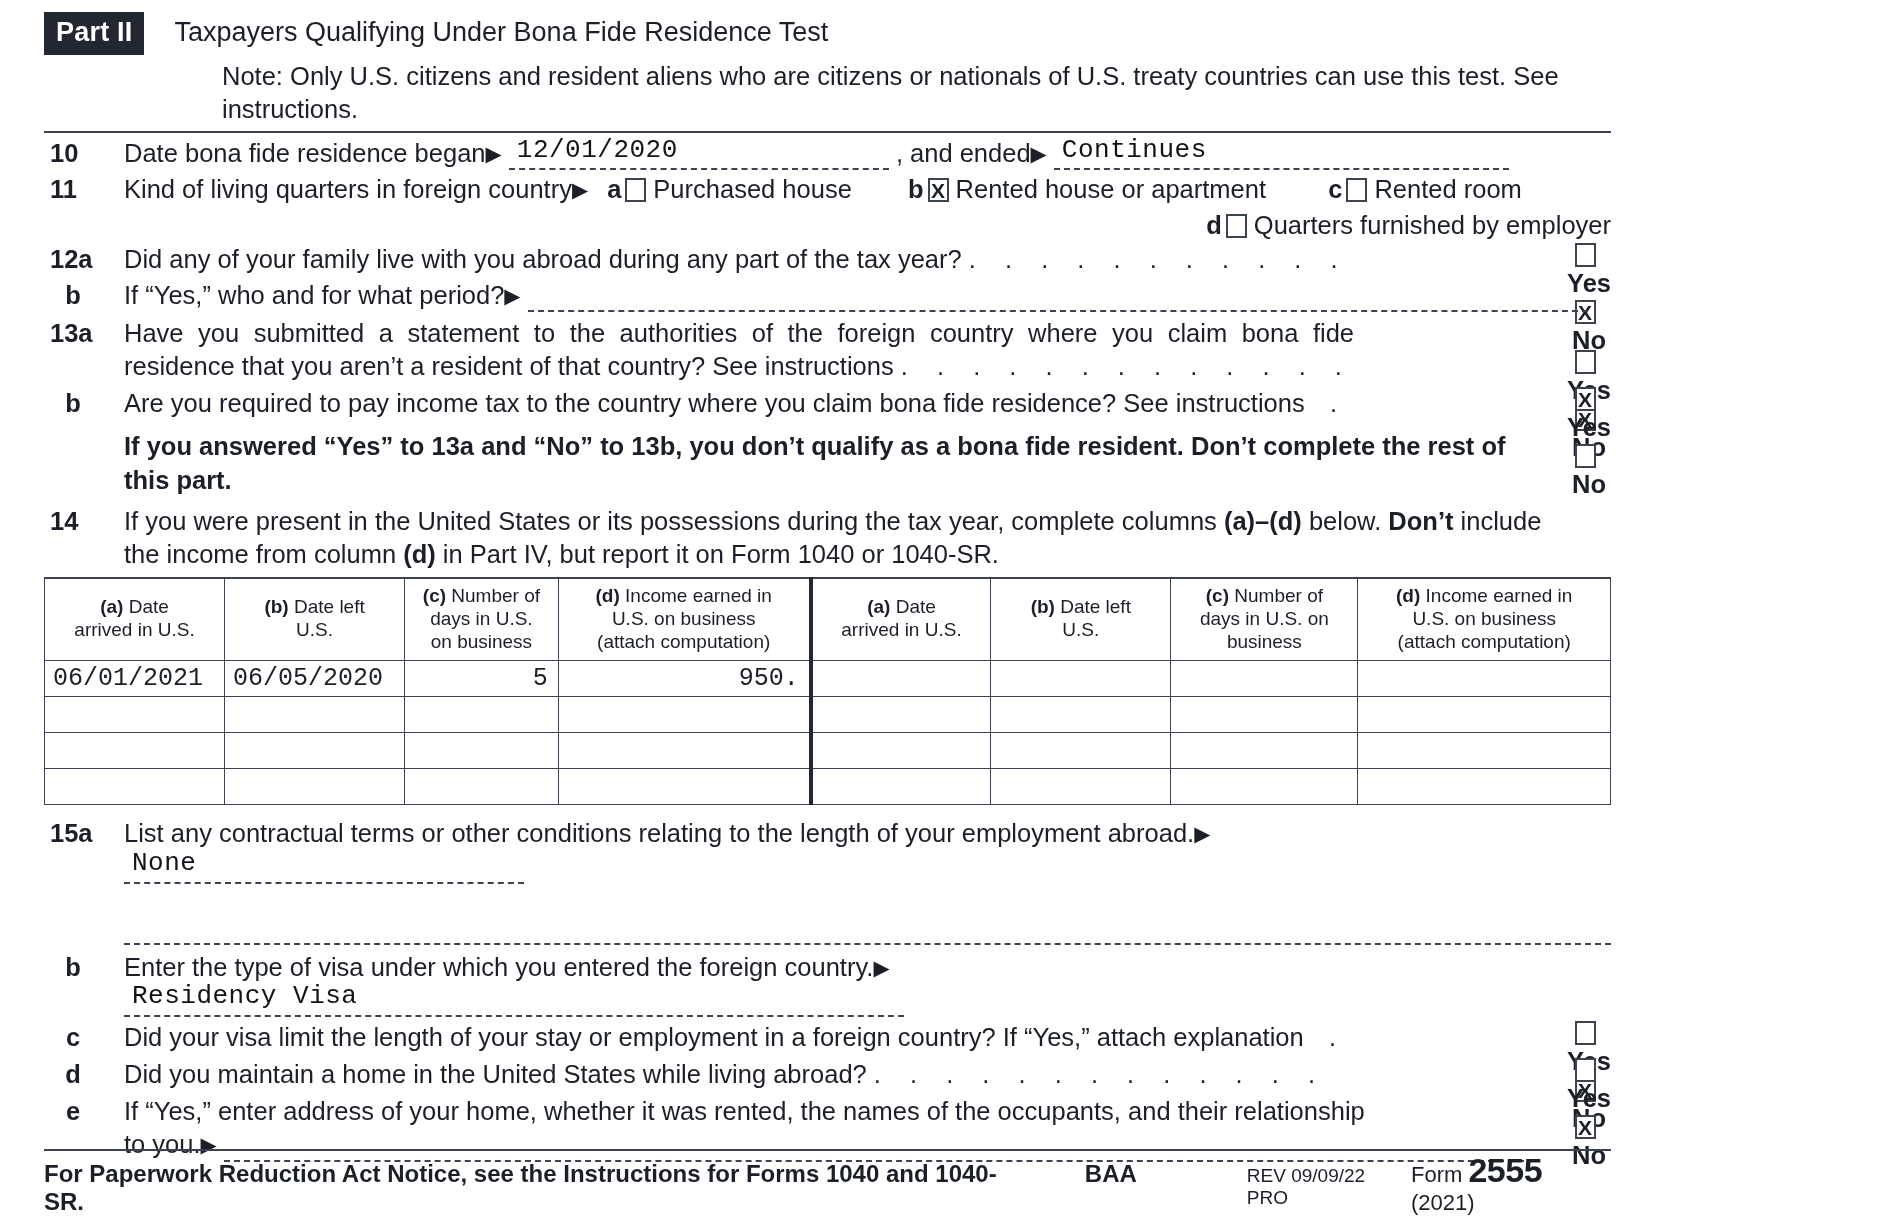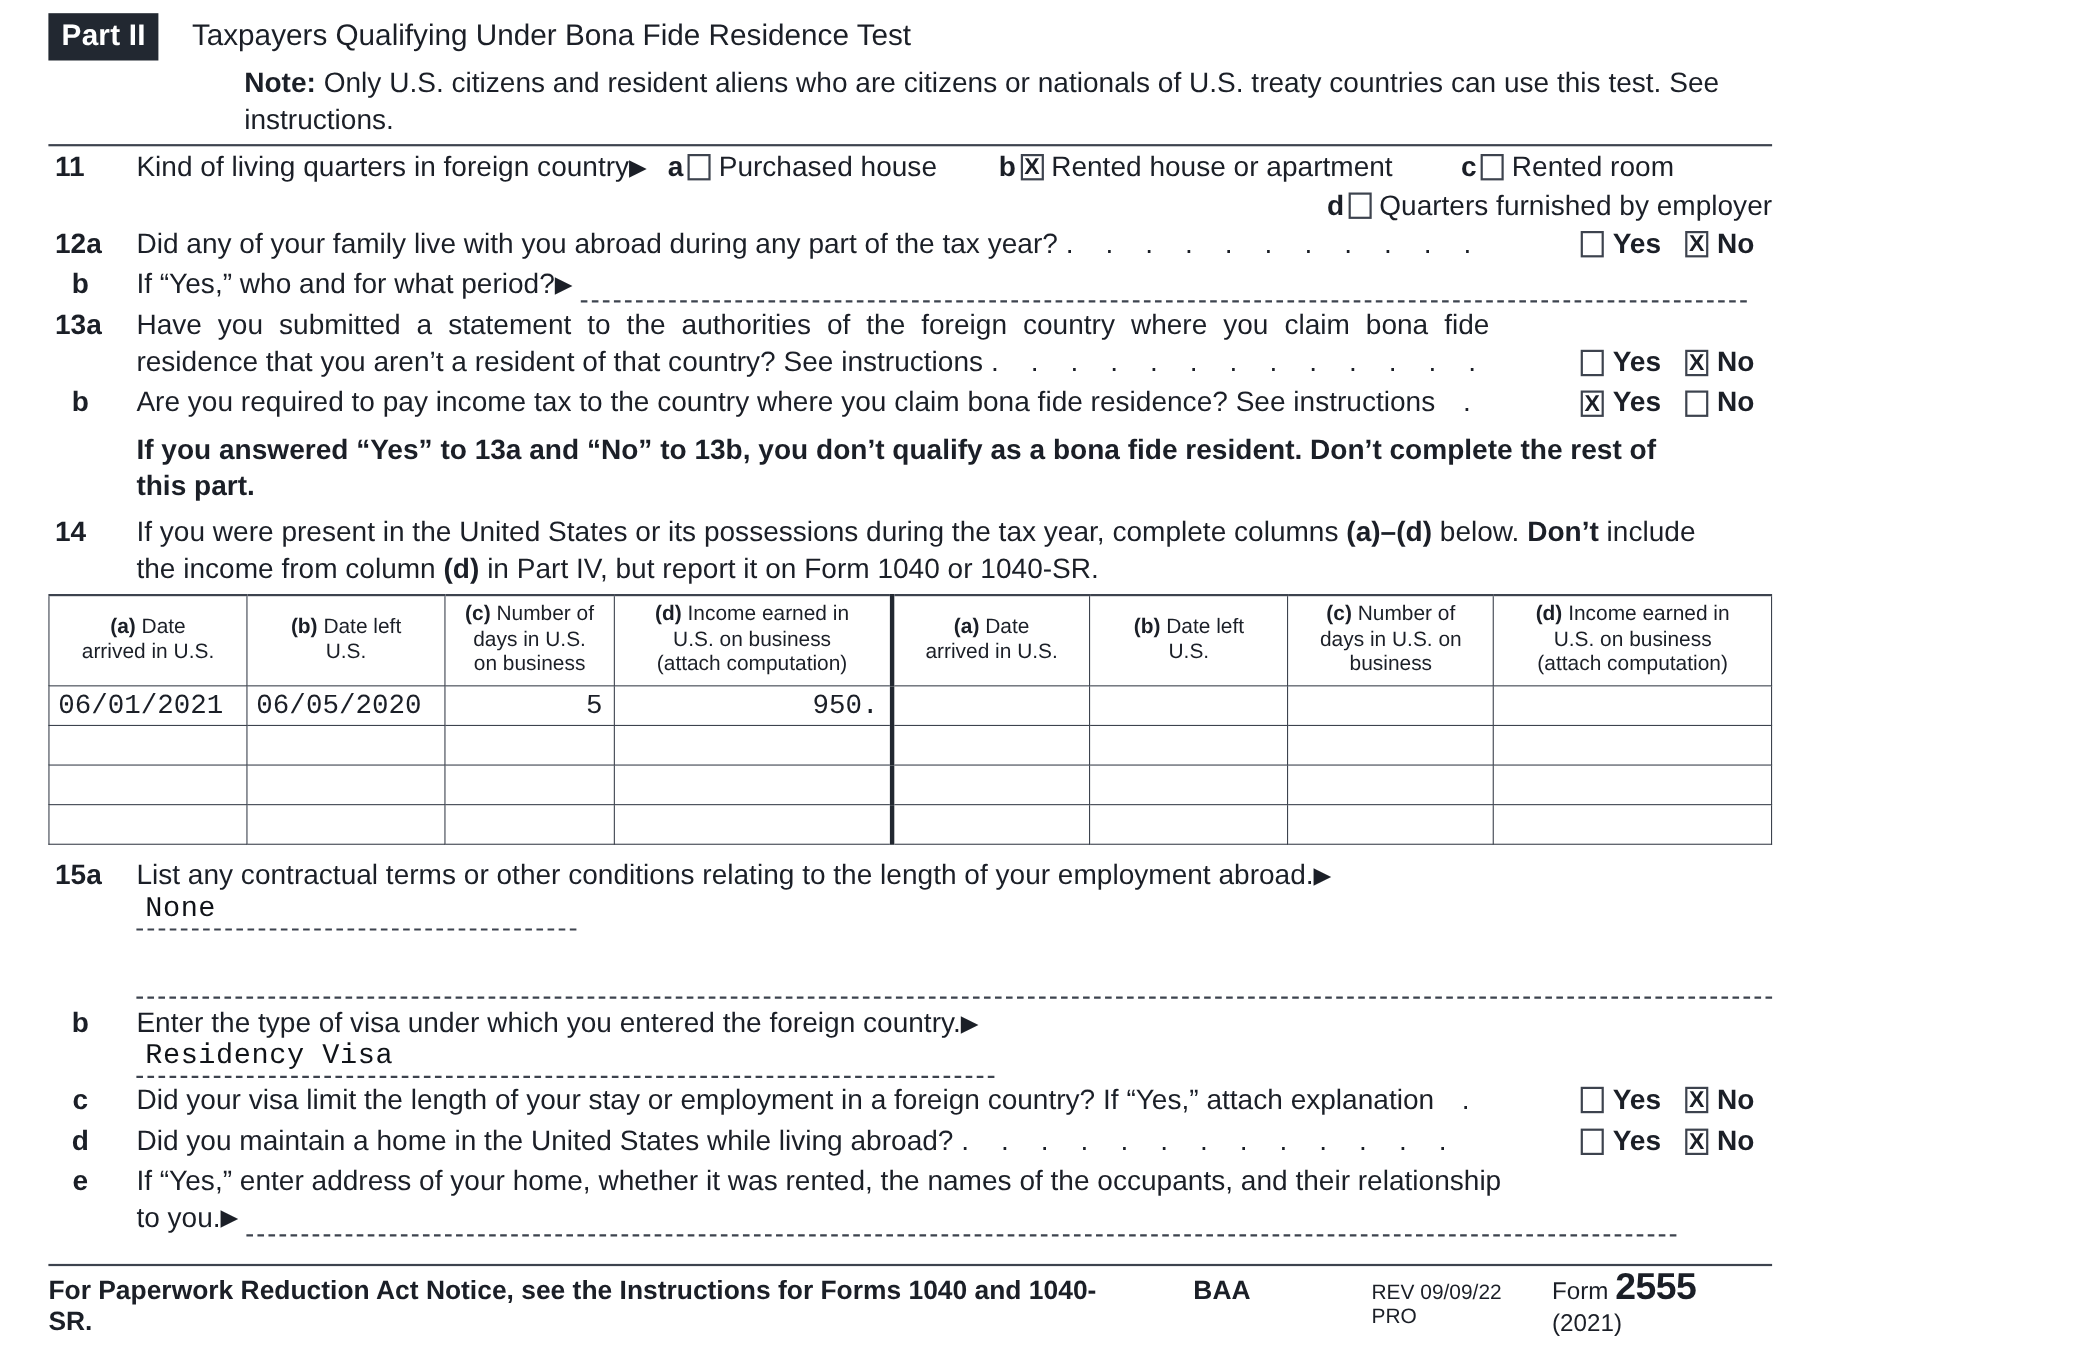--- a/index.html
+++ b/index.html
@@ -44,21 +44,21 @@
     margin-top: 5px;
     white-space: nowrap;
   }
   .note-block {
     margin-left: 178px;
     margin-top: 5px;
     font-size: 25.5px;
     line-height: 1.28;
     max-width: 1350px;
   }
-  .note-block b { font-weight: bold; }
+  .note-block b { font-weight: normal; }
 
   .rule {
     border-top: 2.5px solid #3d434e;
     margin-top: 6px;
   }
 
   
   .line {
     display: flex;
     align-items: flex-start;
@@ -135,22 +135,23 @@
     align-items: center;
     font-weight: bold;
     font-size: 25.5px;
     white-space: nowrap;
   }
   .yn .cbx { margin-right: 8px; margin-left: 0; }
   .yn .gap { width: 22px; display: inline-block; }
 
   .yn-right {
     position: absolute;
-    right: 16px;
+    right: 0;
     top: 0;
+    flex-direction: column;
   }
 
   
   table.t14 {
     border-collapse: collapse;
     width: 100%;
     table-layout: fixed;
     margin-top: 6px;
   }
   table.t14 th, table.t14 td {
@@ -206,20 +207,35 @@
     <div class="part-tag">Part II</div>
     <div class="part-title">Taxpayers Qualifying Under Bona Fide Residence Test</div>
   </div>
   <div class="note-block">
     <b>Note:</b>
     <span>Only U.S. citizens and resident aliens who are citizens or nationals of U.S. treaty countries can use this test. See instructions.</span>
   </div>
 
   <div class="rule"></div>
 
+  <div class="line" style="margin-top:4px;">
+    <div class="lbl">10</div>
+    <div class="body">
+      <span>Date bona fide residence began</span><span class="arrow">▶</span>
+      <span class="fill-wrap" style="width:380px;">
+        <span class="fill" style="width:380px;"></span>
+        <span class="hand">12/01/2020</span>
+      </span>
+      <span>, and ended</span><span class="arrow">▶</span>
+      <span class="fill-wrap" style="width:455px;">
+        <span class="fill" style="width:455px;"></span>
+        <span class="hand">Continues</span>
+      </span>
+    </div>
+  </div>
 
   <div class="line" style="margin-top:3px;">
     <div class="lbl">11</div>
     <div class="body">
       <span>Kind of living quarters in foreign country</span><span class="arrow">▶</span>
       <span style="margin-left:12px;" class="opt-letter">a</span><span class="cbx" id="cb11a"></span><span>Purchased house</span>
       <span style="display:inline-block;width:42px;"></span>
       <span class="opt-letter">b</span><span class="cbx checked" id="cb11b"></span><span>Rented house or apartment</span>
       <span style="display:inline-block;width:48px;"></span>
       <span class="opt-letter">c</span><span class="cbx" id="cb11c"></span><span>Rented room</span>

